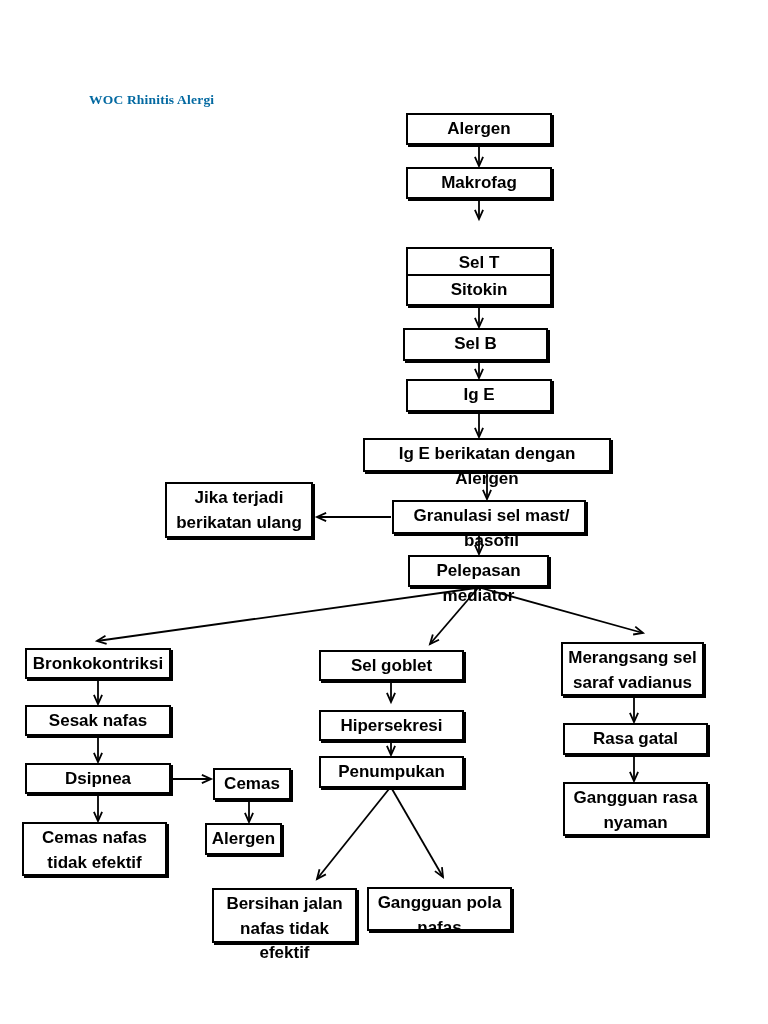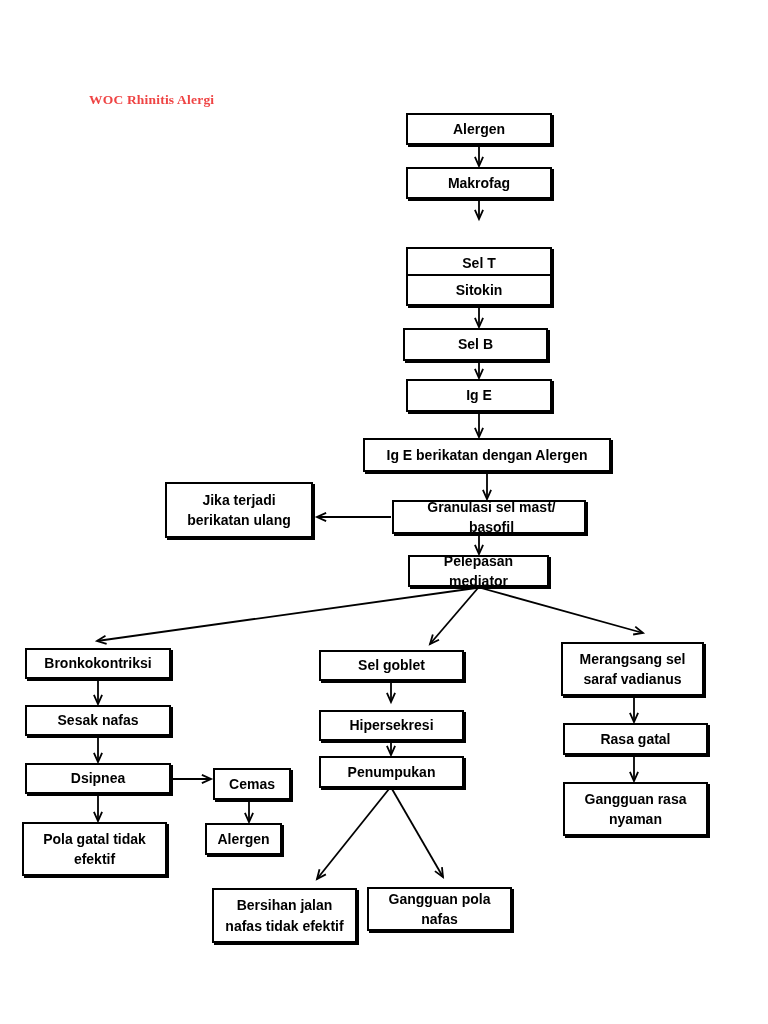--- a/index.html
+++ b/index.html
@@ -22,35 +22,34 @@
     top: 0;
     width: 768px;
     height: 1024px;
     pointer-events: none;
   }
   .diagram-title {
     position: absolute;
     font-family: "Liberation Serif", serif;
     font-weight: bold;
     font-size: 13.5px;
-    color: #ef4444;
+    color: #0369a1;
     letter-spacing: 0.2px;
     white-space: nowrap;
   }
   .node {
     position: absolute;
     box-sizing: border-box;
     background: #ffffff;
     border: 2px solid #000000;
     color: #000000;
     font-family: "Liberation Sans", sans-serif;
-    font-size: 14px;
+    font-size: 17px;
     font-weight: 600;
     display: flex;
-    align-items: center;
     justify-content: center;
     text-align: center;
     line-height: 1.45;
     padding: 2px 4px;
     box-shadow: 2px 2px 0 0 #000000;
   }
   .node .node-label {
     display: block;
     width: 100%;
   }
@@ -191,21 +190,21 @@
       <div class="node" style="left: 25px; top: 648px; width: 146px; height: 31px;">
         <span class="node-label">Bronkokontriksi</span>
       </div>
       <div class="node" style="left: 25px; top: 705px; width: 146px; height: 31px;">
         <span class="node-label">Sesak nafas</span>
       </div>
       <div class="node" style="left: 25px; top: 763px; width: 146px; height: 31px;">
         <span class="node-label">Dsipnea</span>
       </div>
       <div class="node" style="left: 22px; top: 822px; width: 145px; height: 54px;">
-        <span class="node-label">Pola gatal tidak efektif</span>
+        <span class="node-label">Cemas nafas tidak efektif</span>
       </div>
       <div class="node" style="left: 213px; top: 768px; width: 78px; height: 32px;">
         <span class="node-label">Cemas</span>
       </div>
       <div class="node" style="left: 205px; top: 823px; width: 77px; height: 32px;">
         <span class="node-label">Alergen</span>
       </div>
       <div class="node" style="left: 319px; top: 650px; width: 145px; height: 31px;">
         <span class="node-label">Sel goblet</span>
       </div>

